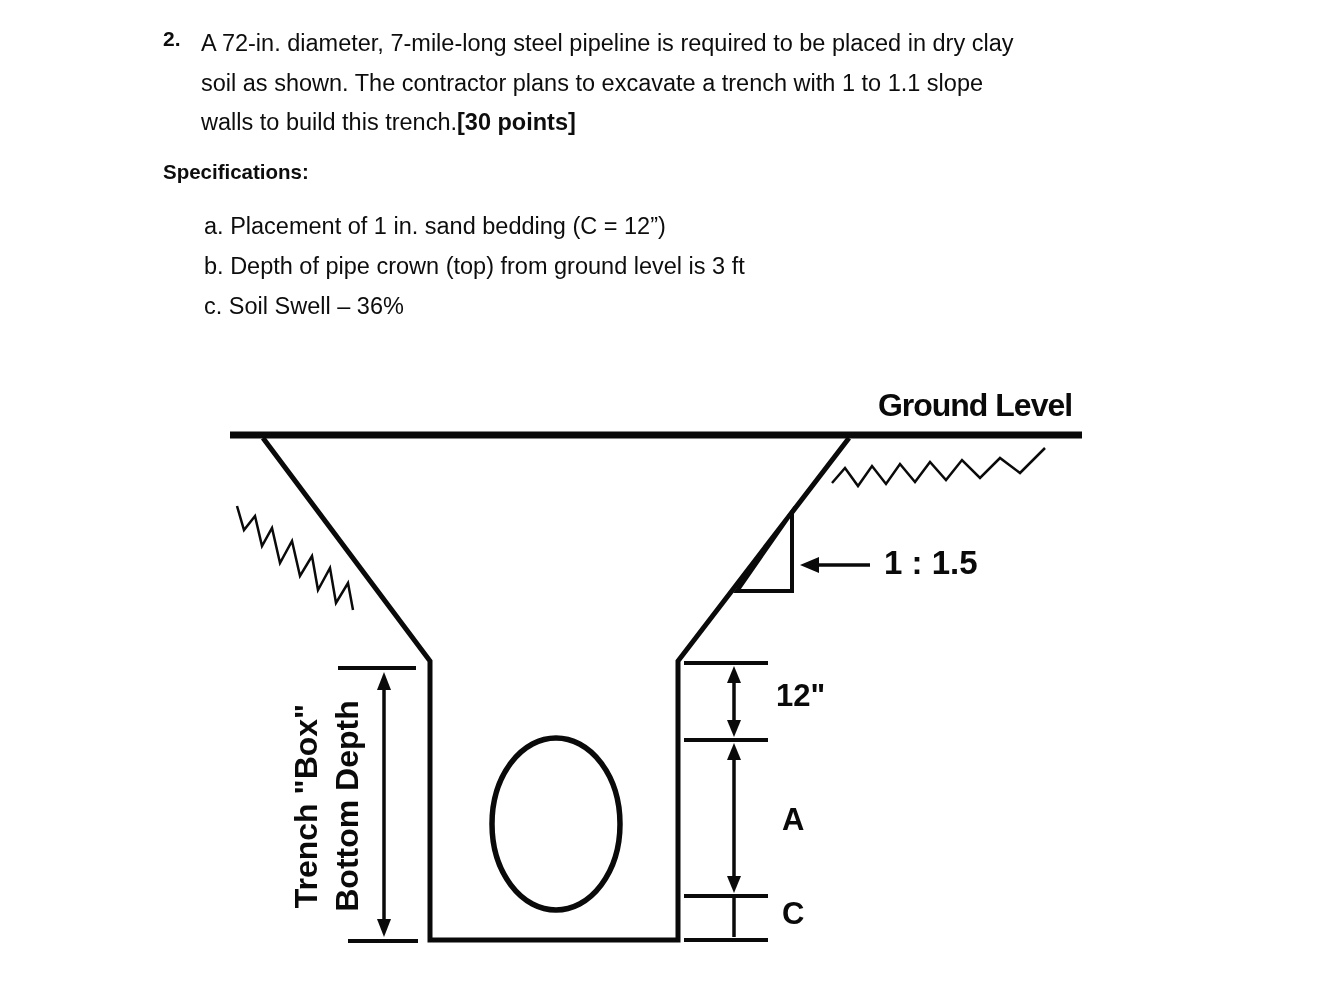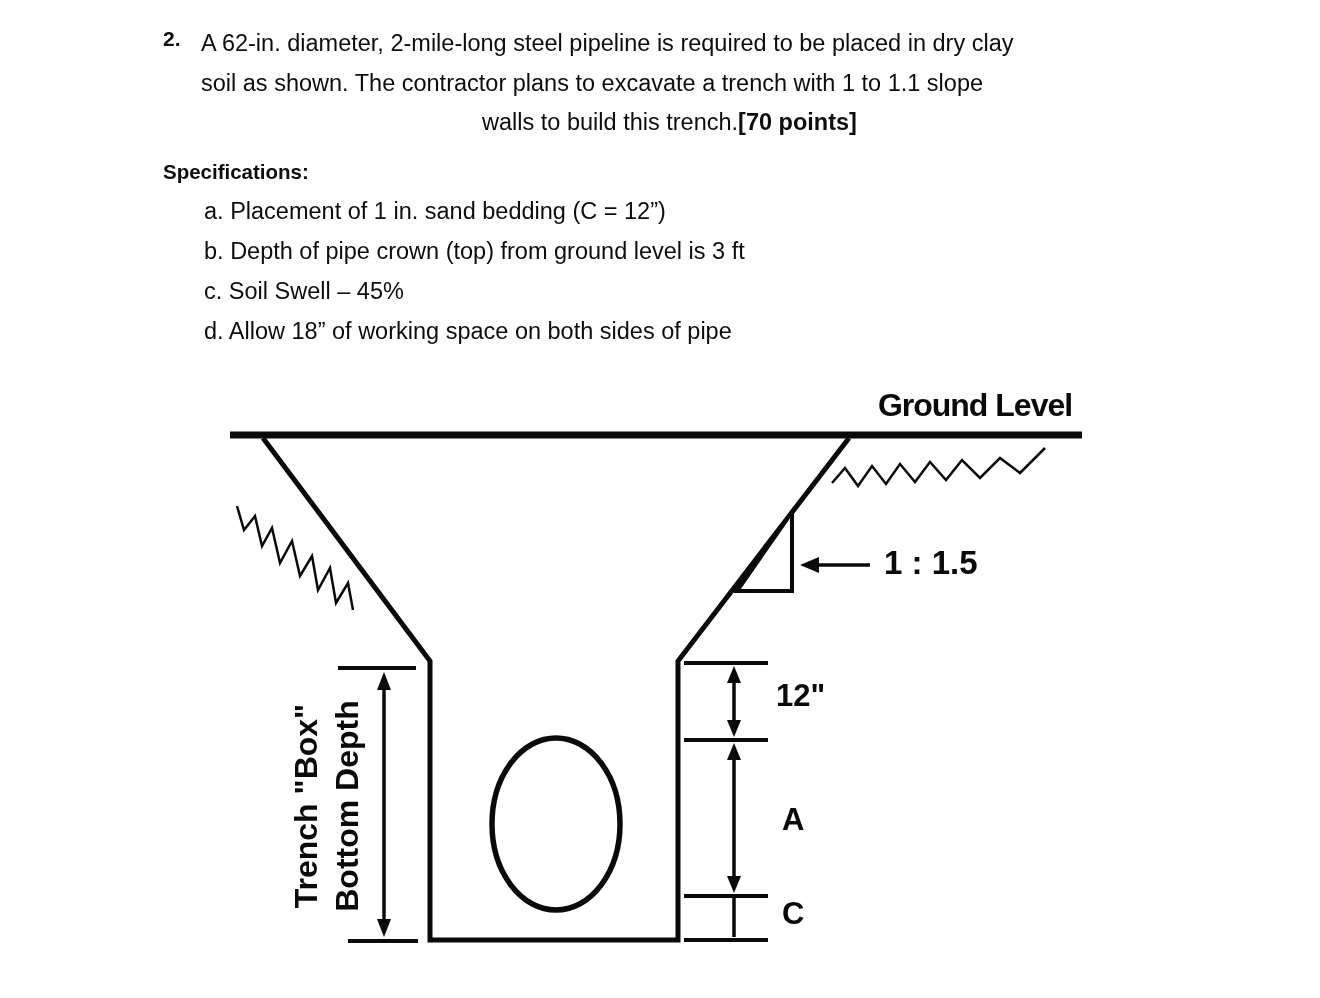--- a/index.html
+++ b/index.html
@@ -31,35 +31,35 @@
   }
   .problem-body {
     margin-left: 38px;
     width: 937px;
     font-size: 23.5px;
     line-height: 39.5px;
   }
   .pline { white-space: nowrap; }
   .pline-last {
     display: flex;
-    justify-content: center;
+    justify-content: flex-start;
     white-space: nowrap;
   }
   .points { font-weight: 700; }
 
   
   .specs {
     position: absolute;
     left: 163px;
     top: 160px;
   }
   .specs-heading {
     font-size: 20.5px;
     font-weight: 700;
-    margin-bottom: 7px;
+    margin-bottom: 22px;
   }
   .spec-item {
     margin-left: 41px;
     font-size: 23.5px;
     line-height: 40px;
     white-space: nowrap;
   }
 
   
   .figure {
@@ -85,35 +85,34 @@
   }
 </style>
 </head>
 <body>
 
 <div class="page">
 
   <div class="problem">
     <div class="problem-number">2.</div>
     <div class="problem-body">
-      <div class="pline">A 62-in. diameter, 2-mile-long steel pipeline is required to be placed in dry clay</div>
+      <div class="pline">A 72-in. diameter, 7-mile-long steel pipeline is required to be placed in dry clay</div>
       <div class="pline">soil as shown. The contractor plans to excavate a trench with 1 to 1.1 slope</div>
       <div class="pline-last">
         <span>walls to build this trench.</span>
-        <span class="points">[70 points]</span>
+        <span class="points">[30 points]</span>
       </div>
     </div>
   </div>
 
   <div class="specs">
     <div class="specs-heading">Specifications:</div>
     <div class="spec-item">a. Placement of 1 in. sand bedding (C = 12”)</div>
     <div class="spec-item">b. Depth of pipe crown (top) from ground level is 3 ft</div>
-    <div class="spec-item">c. Soil Swell – 45%</div>
-    <div class="spec-item">d. Allow 18” of working space on both sides of pipe</div>
+    <div class="spec-item">c. Soil Swell – 36%</div>
   </div>
 
   <svg class="figure" viewBox="0 0 1320 620">
 
     <line class="stroke" x1="230" y1="57" x2="1082" y2="57" stroke-width="7"></line>
     <text class="dlabel" x="975" y="38" font-size="32" letter-spacing="-1" text-anchor="middle">Ground Level</text>
 
     <polyline class="stroke" points="263,60 430,283 430,562 678,562 678,283 849,60" stroke-width="5"></polyline>
 
     <polyline class="stroke" points="237,128 244,152 255,138 262,168 272,150 280,185 292,163 300,198 312,178 318,212 330,190 336,225 348,205 353,232" stroke-width="2.5"></polyline>

